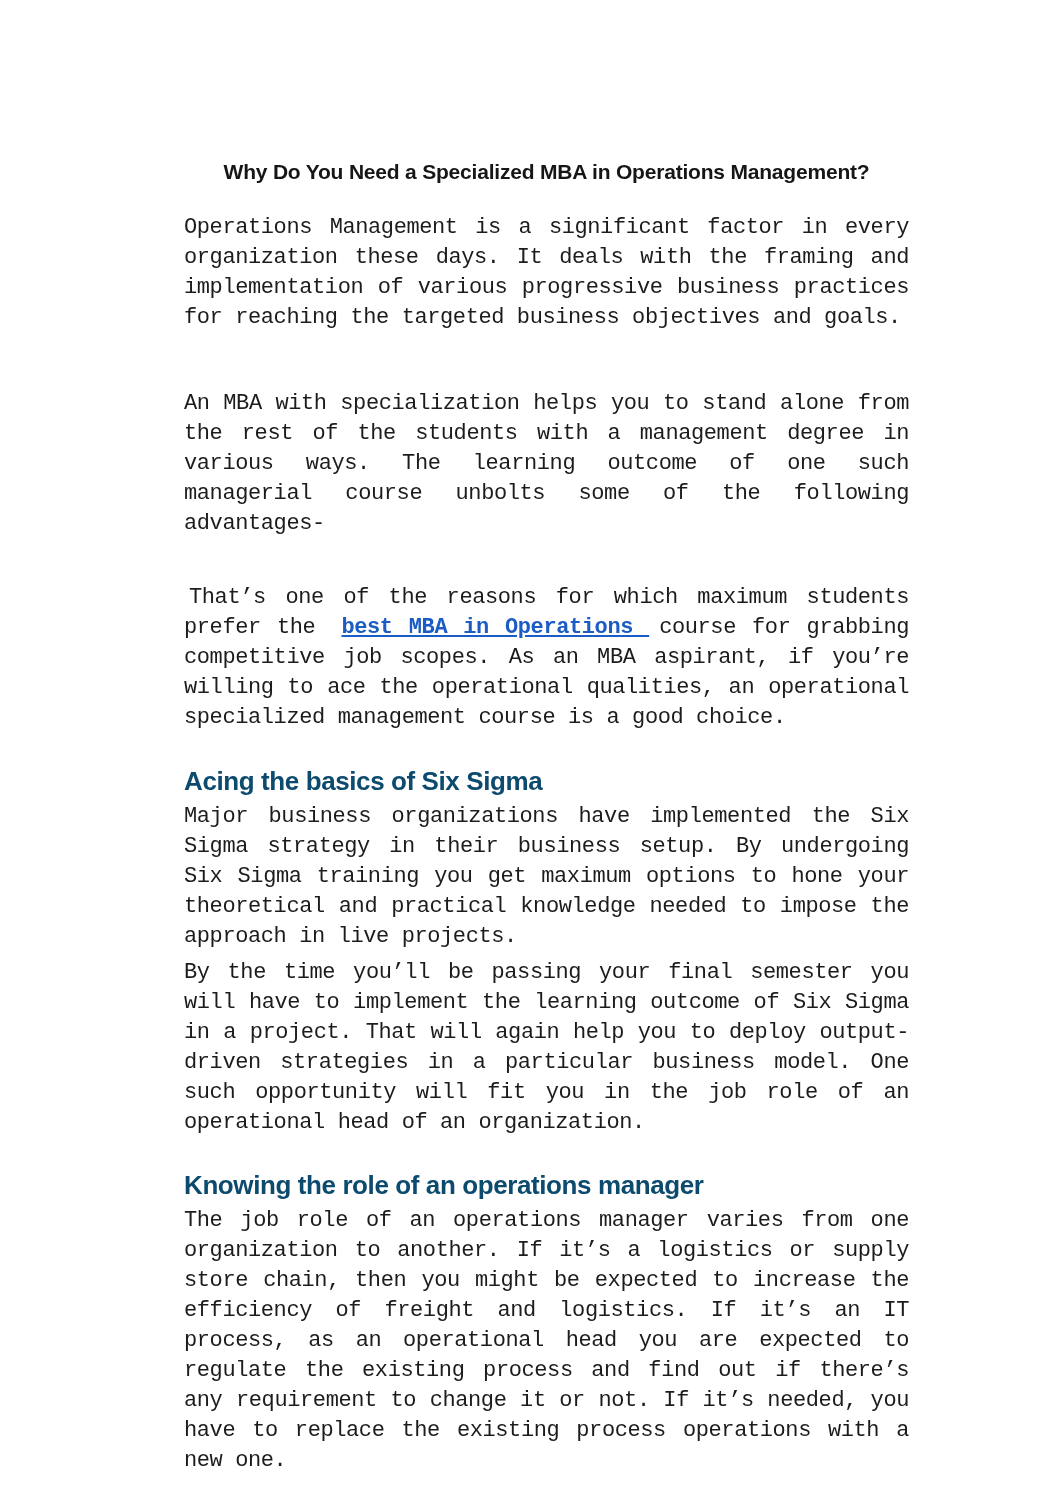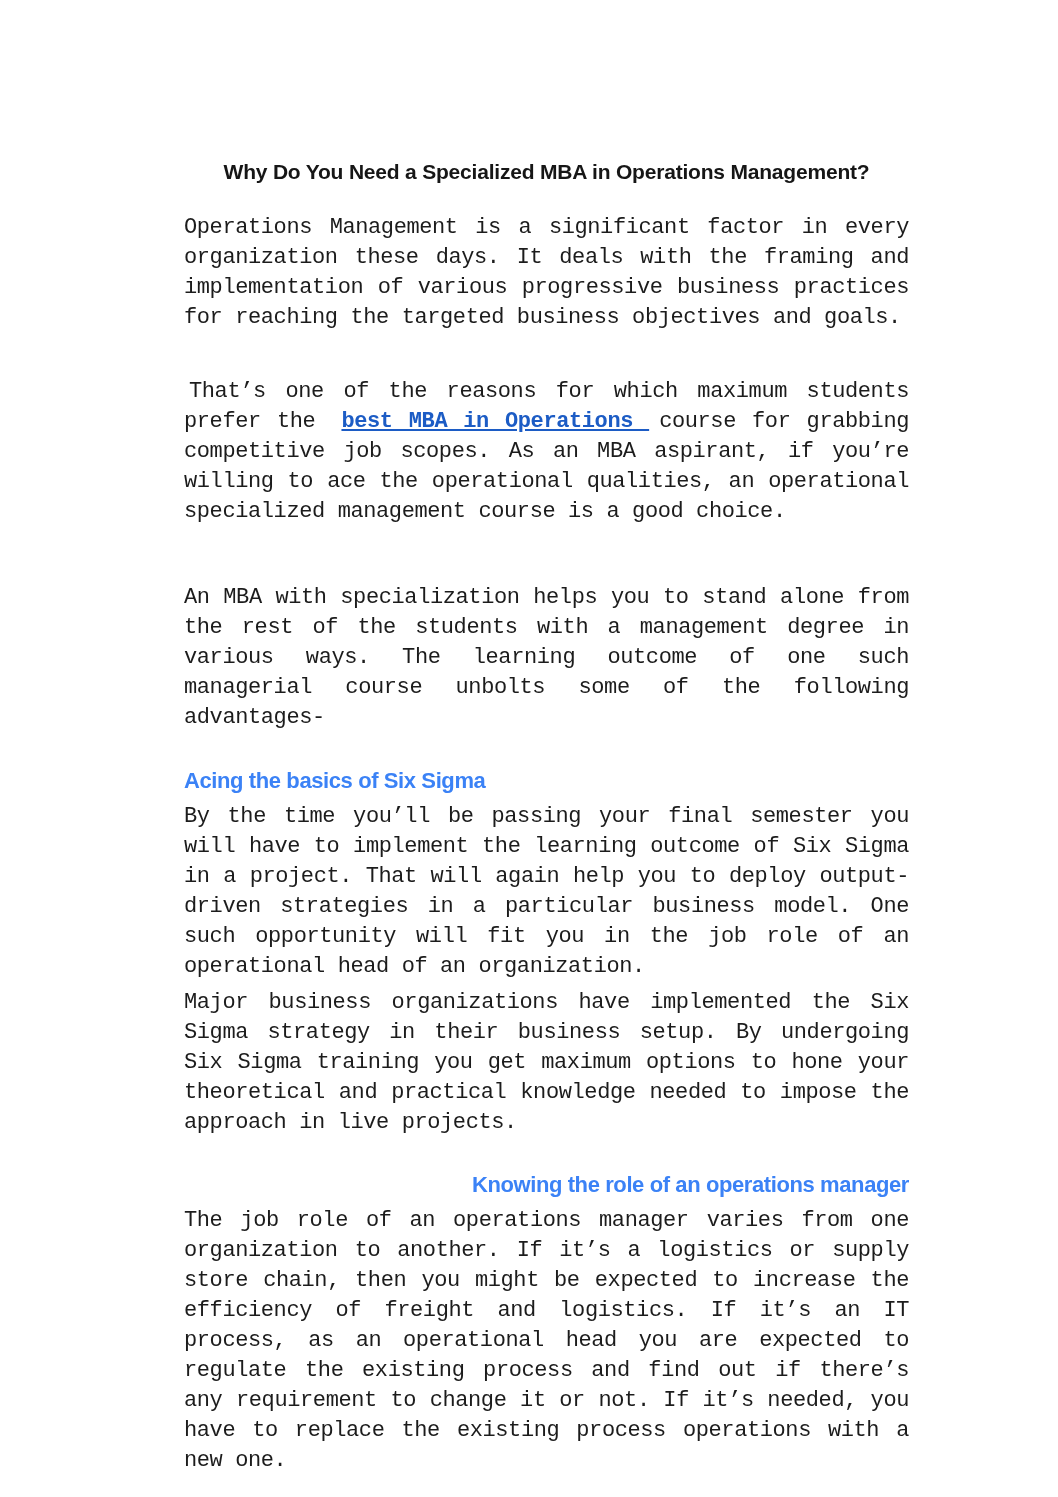--- a/index.html
+++ b/index.html
@@ -32,54 +32,54 @@
     color: #161616;
   }
   p.body-para {
     text-align: justify;
     font-family: Liberation Mono, monospace;
   }
   .para-2 { margin-top: 42px; }
   .para-3 { margin-top: 54px; }
   .section-heading {
     font-weight: bold;
-    font-size: 22px;
+    font-size: 26px;
     line-height: 30px;
-    color: #3b82f6;
+    color: #0c4a6e;
   }
   .heading-1 { margin-top: 31px; }
-  .heading-2 { margin-top: 30px; text-align: right; }
+  .heading-2 { margin-top: 30px; }
   .s1p2 { margin-top: 4px; }
   a.doc-link {
     color: #1c5cc5;
     font-weight: bold;
     text-decoration: underline;
     text-decoration-color: #1c5cc5;
     cursor: pointer;
   }
 </style>
 </head>
 <body>
 
 <div class="page">
   <div class="content">
 
     <div class="doc-title">Why Do You Need a Specialized MBA in Operations Management?</div>
 
     <p class="body-para para-1">Operations Management is a significant factor in every organization these days. It deals with the framing and implementation of various progressive business practices for reaching the targeted business objectives and goals.</p>
 
+    <p class="body-para para-3">An MBA with specialization helps you to stand alone from the rest of the students with a management degree in various ways. The learning outcome of one such managerial course unbolts some of the following advantages-</p>
+
     <p class="body-para para-2"><span>That’s one of the reasons for which maximum students prefer the </span><a class="doc-link">best MBA in Operations </a><span>course for grabbing competitive job scopes. As an MBA aspirant, if you’re willing to ace the operational qualities, an operational specialized management course is a good choice.</span></p>
-
-    <p class="body-para para-3">An MBA with specialization helps you to stand alone from the rest of the students with a management degree in various ways. The learning outcome of one such managerial course unbolts some of the following advantages-</p>
 
     <div class="section-heading heading-1">Acing the basics of Six Sigma</div>
 
+    <p class="body-para">Major business organizations have implemented the Six Sigma strategy in their business setup. By undergoing Six Sigma training you get maximum options to hone your theoretical and practical knowledge needed to impose the approach in live projects.</p>
+
     <p class="body-para s1p2">By the time you’ll be passing your final semester you will have to implement the learning outcome of Six Sigma in a project. That will again help you to deploy output-driven strategies in a particular business model. One such opportunity will fit you in the job role of an operational head of an organization.</p>
-
-    <p class="body-para">Major business organizations have implemented the Six Sigma strategy in their business setup. By undergoing Six Sigma training you get maximum options to hone your theoretical and practical knowledge needed to impose the approach in live projects.</p>
 
     <div class="section-heading heading-2">Knowing the role of an operations manager</div>
 
     <p class="body-para">The job role of an operations manager varies from one organization to another. If it’s a logistics or supply store chain, then you might be expected to increase the efficiency of freight and logistics. If it’s an IT process, as an operational head you are expected to regulate the existing process and find out if there’s any requirement to change it or not. If it’s needed, you have to replace the existing process operations with a new one.</p>
 
 
   </div>
 </div>
 
 </body></html>

